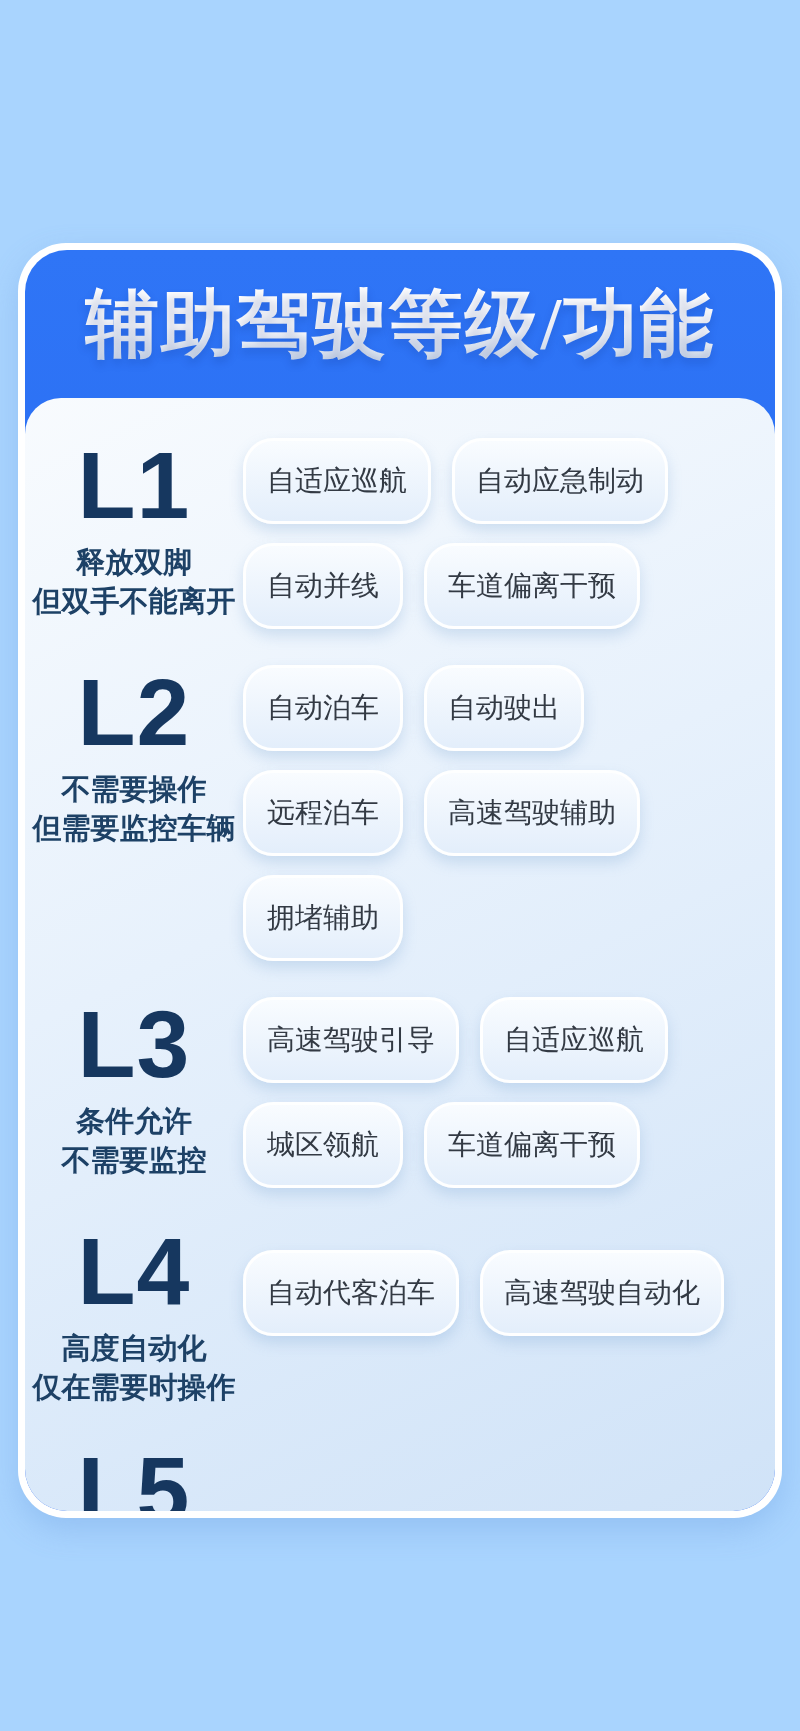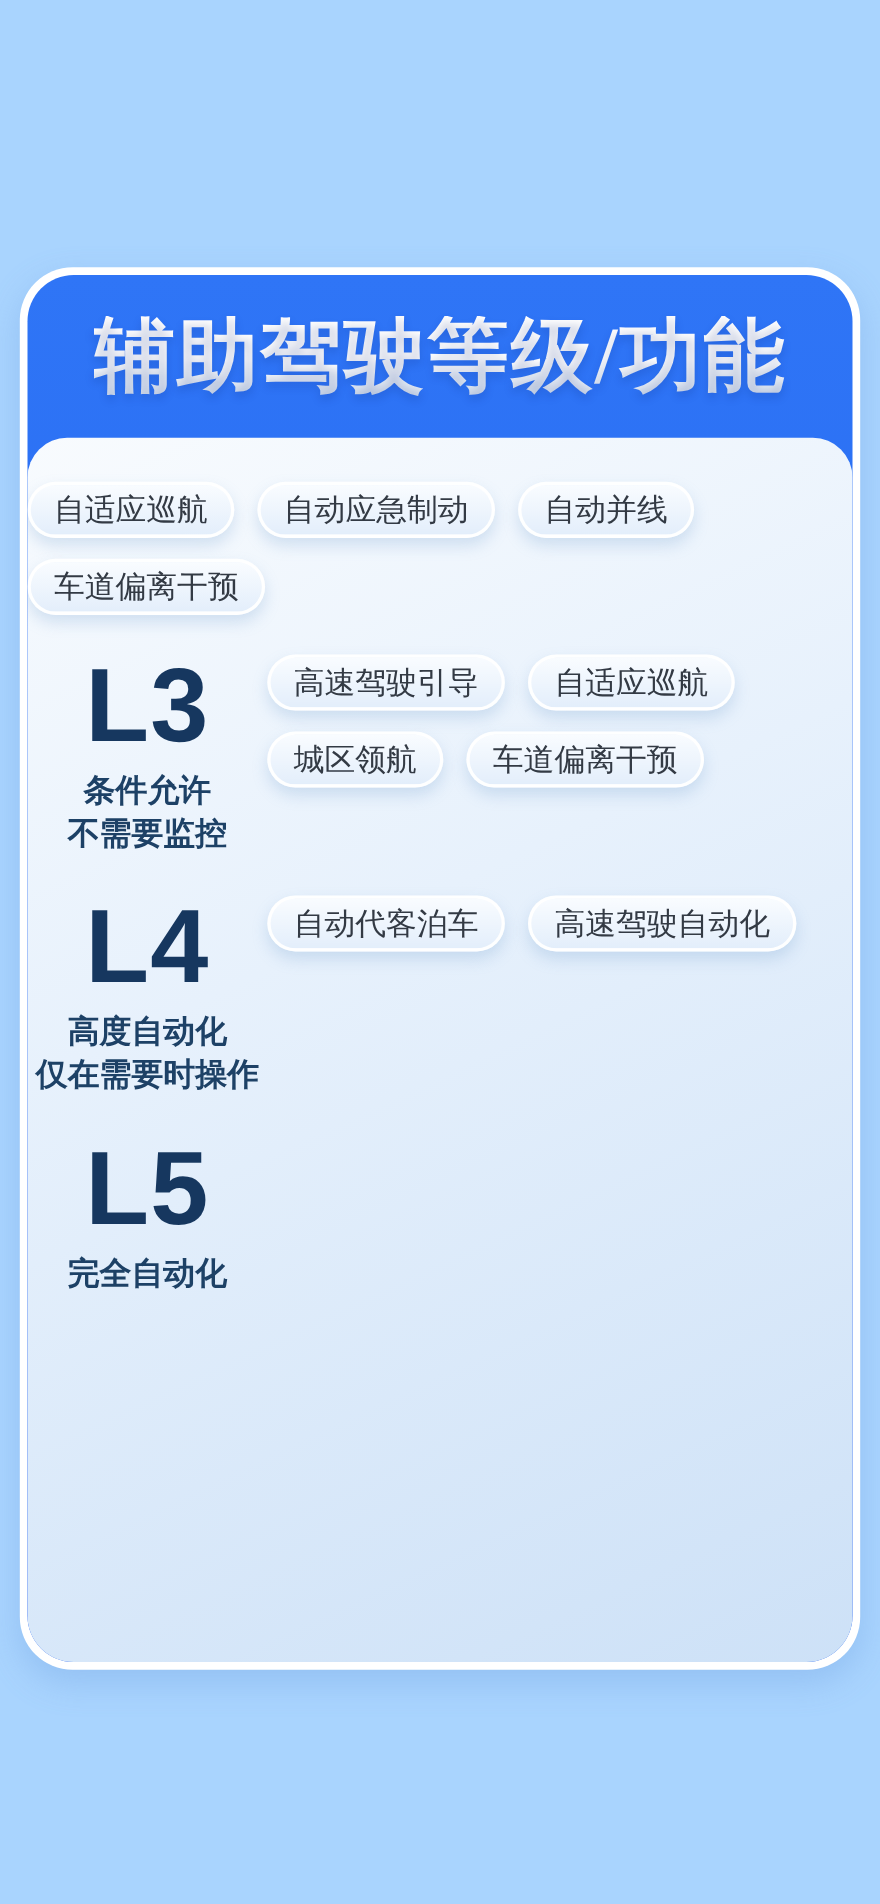--- a/index.html
+++ b/index.html
@@ -108,21 +108,21 @@
     padding-top: 2px;
   }
 
   
   .level-row:nth-child(4) .chips,
   .level-row:nth-child(5) .chips {
     padding-top: 28px;
   }
 
   .chip {
-    height: 51px;
+    height: 86px;
     padding: 0 21px;
     border-radius: 30px;
     display: flex;
     align-items: center;
     justify-content: center;
     font-size: 28px;
     font-weight: 500;
     color: #333a44;
     background: linear-gradient(180deg, #f9fcff 0%, #e3eefb 100%);
     border: 3px solid rgba(255, 255, 255, 0.95);
@@ -135,28 +135,51 @@
 <body>
 
 <div class="card">
   <div class="card-inner">
     <div class="header">
       <h1 class="title">辅助驾驶等级/功能</h1>
     </div>
     <div class="panel">
       <div>
   <div class="level-row">
+    <div class="level-left">
+      <div class="level-label">L1</div>
+      <div class="level-desc">
+                <div class="desc-line">释放双脚</div>
+                <div class="desc-line">但双手不能离开</div>
+              </div>
+    </div>
     <div class="chips">
               <div class="chip">自适应巡航</div>
               <div class="chip">自动应急制动</div>
               <div class="chip">自动并线</div>
               <div class="chip">车道偏离干预</div>
             </div>
   </div>
 
+  <div class="level-row">
+    <div class="level-left">
+      <div class="level-label">L2</div>
+      <div class="level-desc">
+                <div class="desc-line">不需要操作</div>
+                <div class="desc-line">但需要监控车辆</div>
+              </div>
+    </div>
+    <div class="chips">
+              <div class="chip">自动泊车</div>
+              <div class="chip">自动驶出</div>
+              <div class="chip">远程泊车</div>
+              <div class="chip">高速驾驶辅助</div>
+              <div class="chip">拥堵辅助</div>
+            </div>
+  </div>
 
   <div class="level-row">
     <div class="level-left">
       <div class="level-label">L3</div>
       <div class="level-desc">
                 <div class="desc-line">条件允许</div>
                 <div class="desc-line">不需要监控</div>
               </div>
     </div>
     <div class="chips">

